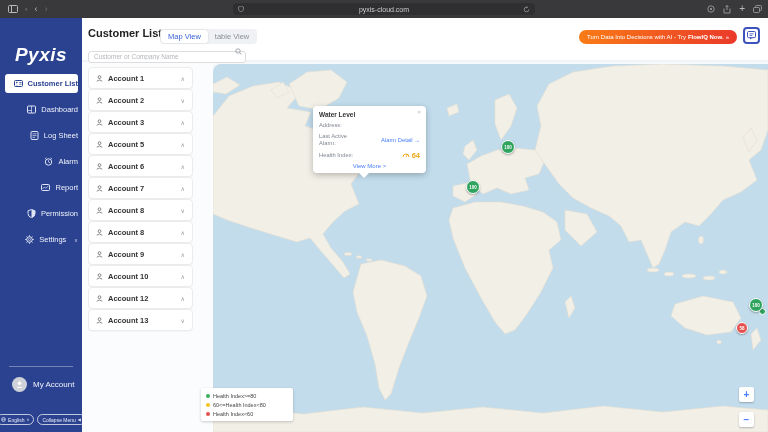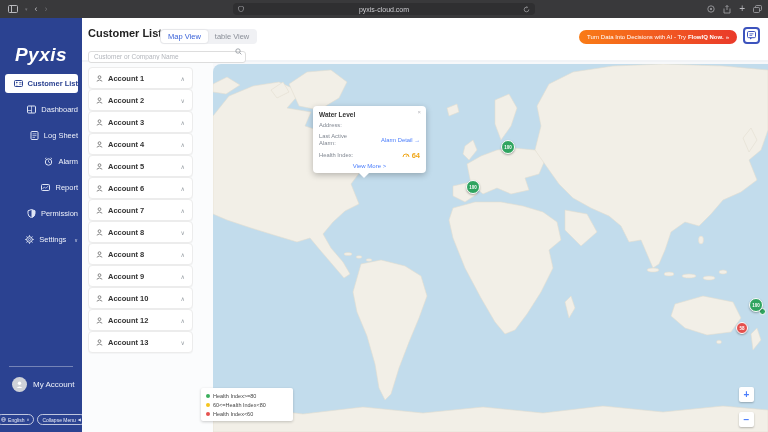--- a/index.html
+++ b/index.html
@@ -312,28 +312,20 @@
               <path d="M1 8 Q4.5 4.6 8 8" fill="none" stroke="#666"></path>
             </svg>
             <span class="aname">Account 3</span>
             <span class="achev">∧</span>
           </div>
         <div class="acct-card">
             <svg width="7" height="7" viewBox="0 0 9 9">
               <circle cx="4.5" cy="2.8" r="1.8" fill="none" stroke="#666"></circle>
               <path d="M1 8 Q4.5 4.6 8 8" fill="none" stroke="#666"></path>
             </svg>
-            <span class="aname">Account 4</span>
-            <span class="achev">∧</span>
-          </div>
-        <div class="acct-card">
-            <svg width="7" height="7" viewBox="0 0 9 9">
-              <circle cx="4.5" cy="2.8" r="1.8" fill="none" stroke="#666"></circle>
-              <path d="M1 8 Q4.5 4.6 8 8" fill="none" stroke="#666"></path>
-            </svg>
             <span class="aname">Account 5</span>
             <span class="achev">∧</span>
           </div>
         <div class="acct-card">
             <svg width="7" height="7" viewBox="0 0 9 9">
               <circle cx="4.5" cy="2.8" r="1.8" fill="none" stroke="#666"></circle>
               <path d="M1 8 Q4.5 4.6 8 8" fill="none" stroke="#666"></path>
             </svg>
             <span class="aname">Account 6</span>
             <span class="achev">∧</span>

